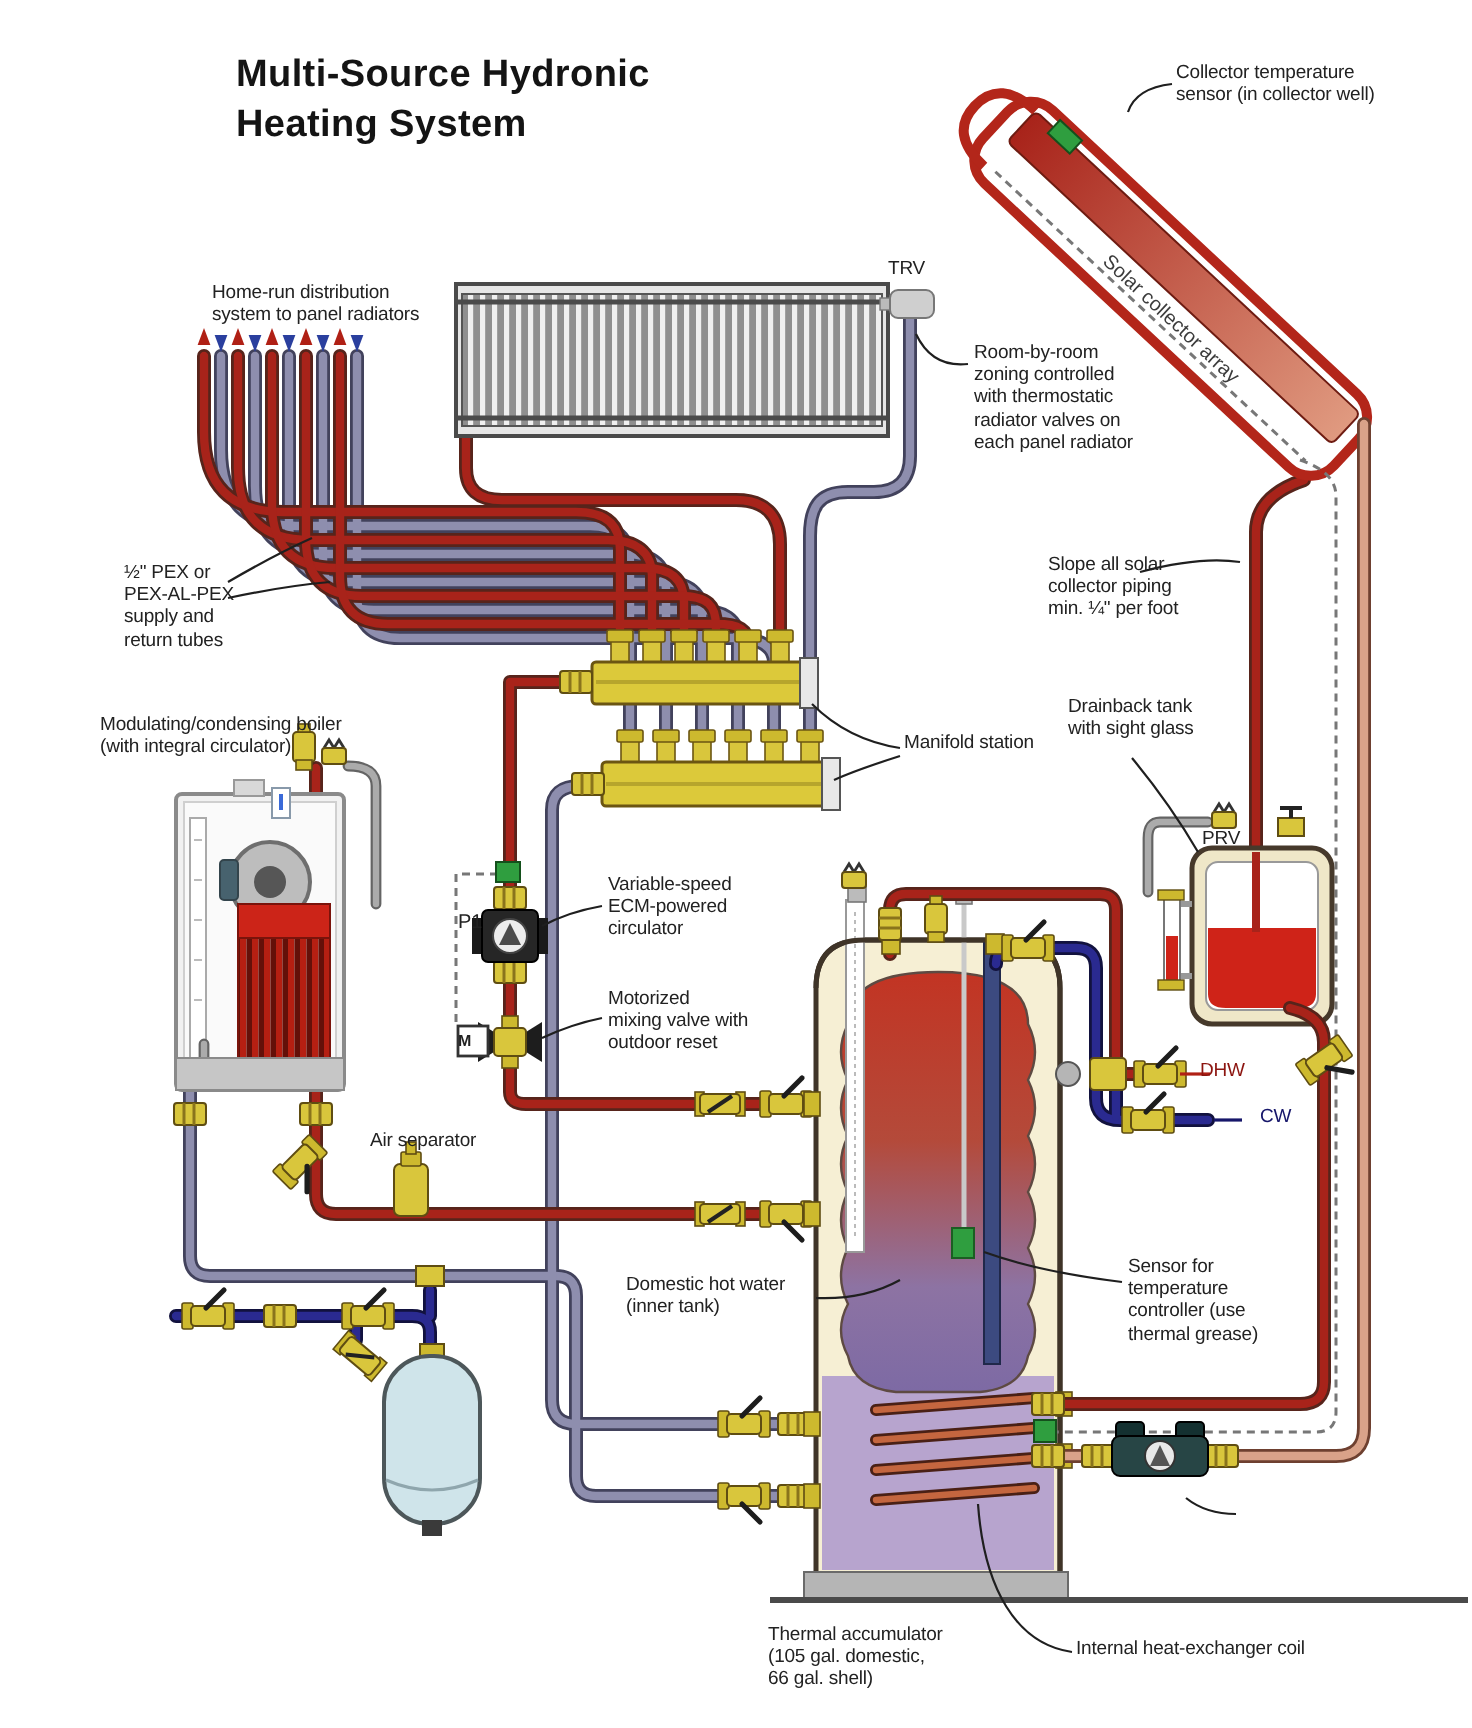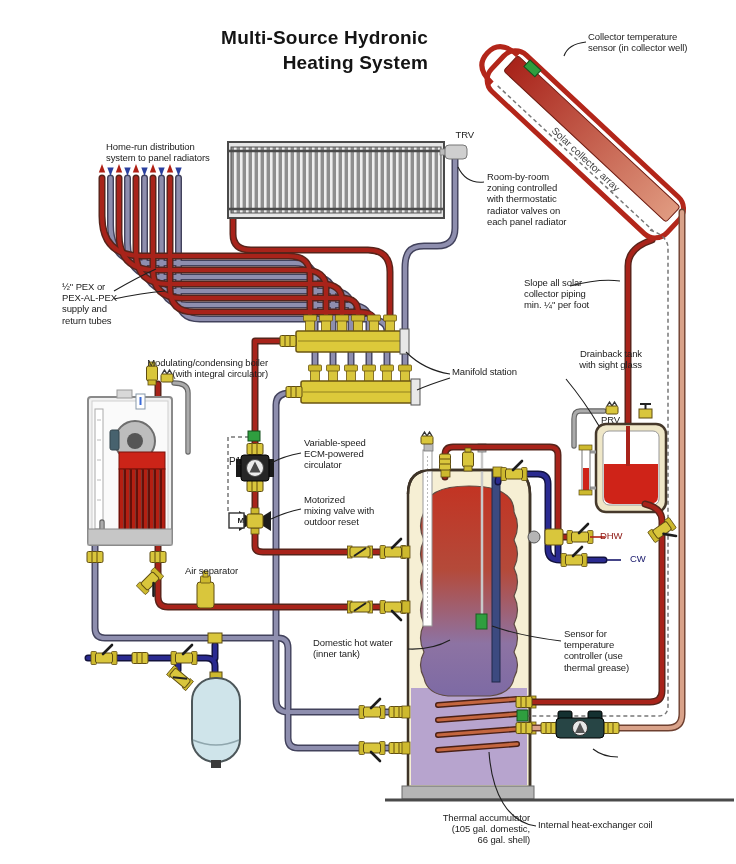--- a/index.html
+++ b/index.html
@@ -1,20 +1,20 @@
 <!DOCTYPE html>
 <html><head>
 <meta charset="utf-8">
 <style>
   html,body{margin:0;padding:0;background:#fff}
   #wrap{position:relative;width:736px;height:864px;background:#fff;overflow:hidden;
         font-family:"Liberation Sans",sans-serif}
   #wrap svg{position:absolute;left:0;top:0}
   .lbl{position:absolute;font-size:9.5px;line-height:1.18;color:#222;white-space:pre-line;letter-spacing:-.1px}
-  .c{text-align:right}
+  .c{text-align:left}
   .b{font-weight:400}
   #l-title{font-size:19px;font-weight:700;line-height:1.3;color:#141414;letter-spacing:.2px}
   #l-dhw{color:#8c1510}
   #l-cw{color:#16166a}
   #l-m{font-size:8px;font-weight:700}
   #l-p1{font-size:10px}
   .rot{font-size:10px;fill:#3c3c3c;font-family:"Liberation Sans",sans-serif}
   
   .o{fill:none;stroke-width:7;stroke-linejoin:round;stroke-linecap:round}
   .f{fill:none;stroke-width:4.2;stroke-linejoin:round;stroke-linecap:round}

